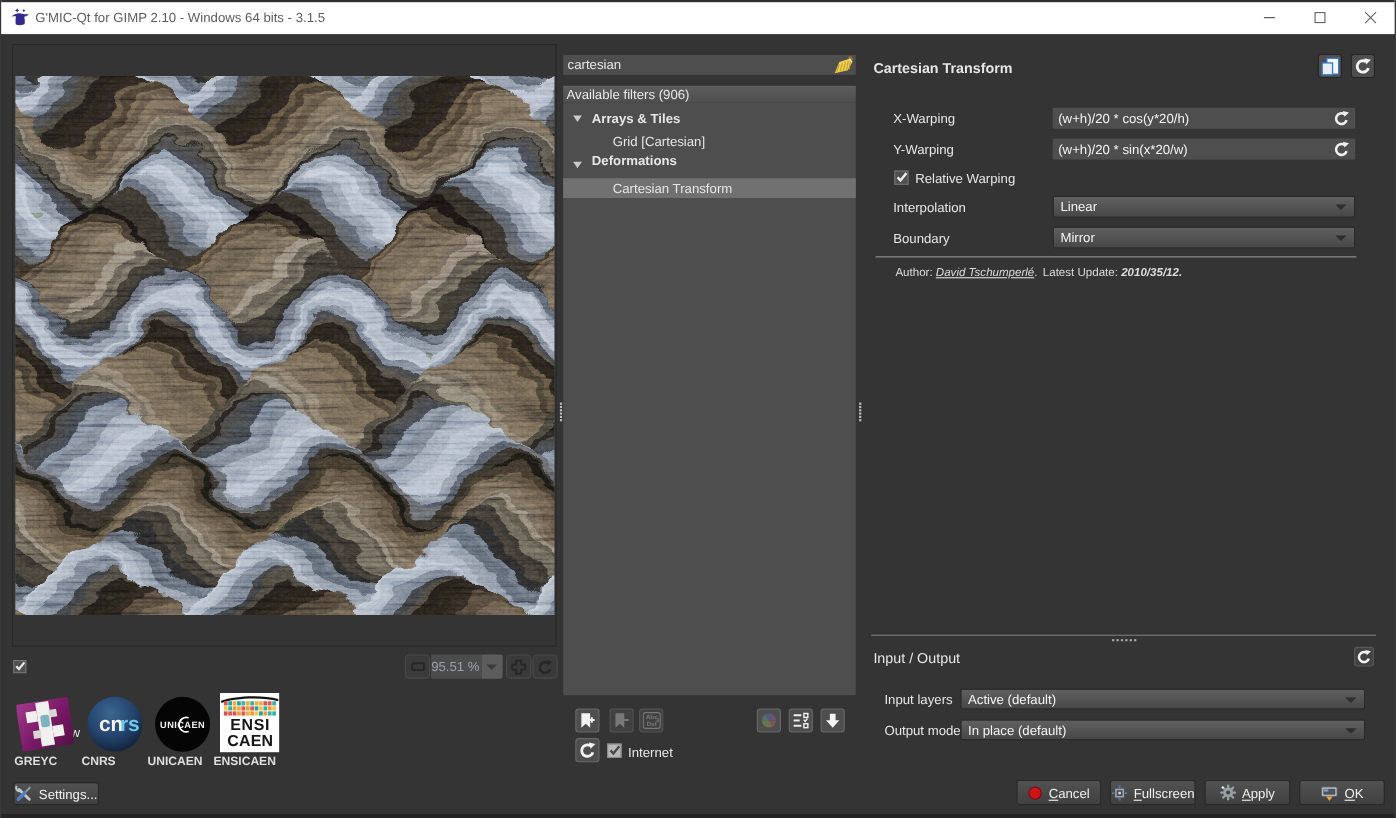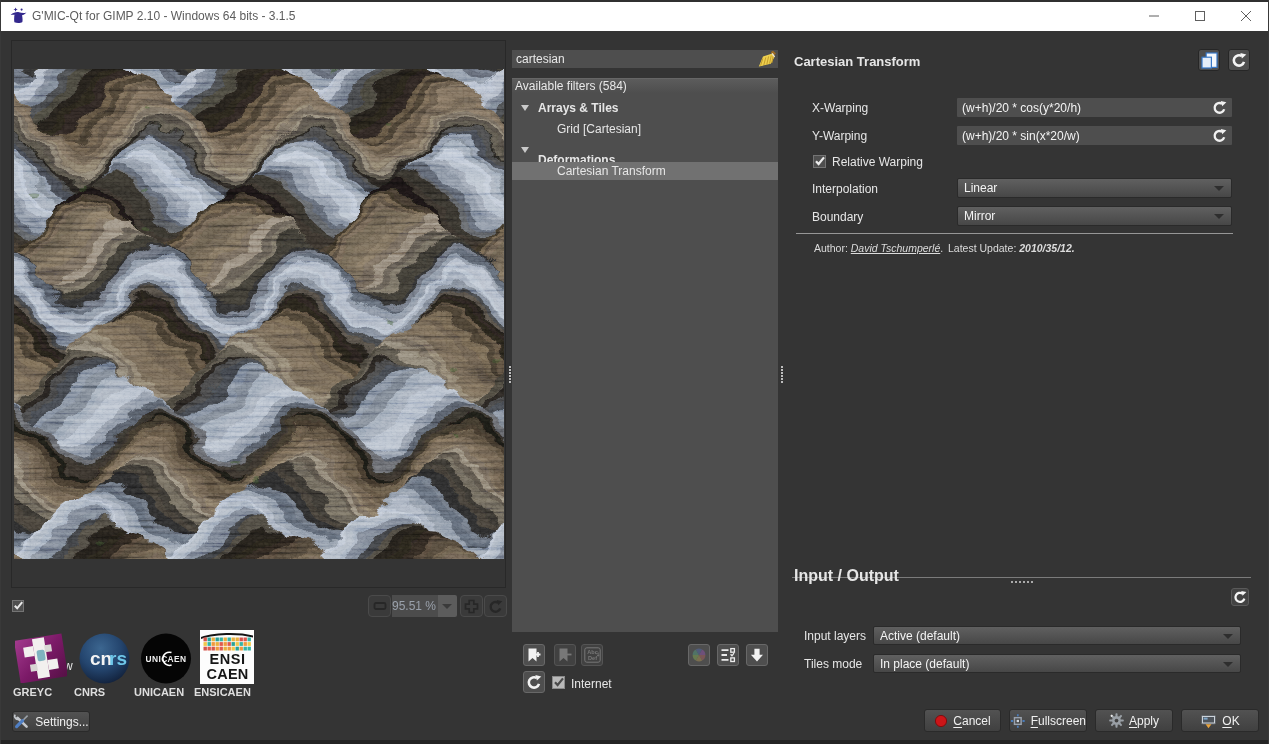--- a/index.html
+++ b/index.html
@@ -333,27 +333,27 @@
     </svg>
     <span>Settings...</span>
   </div>
 <div class="abs" style="left:511px;top:50px;width:266px;height:18px;background:#4e4e4e;display:flex;align-items:center;padding-left:4px;">cartesian</div>
 <div class="abs" style="left:757px;top:51px;"><svg width="19" height="17" viewBox="0 0 19 17">
       <path d="M13.8 0.4 L17.0 3.6" stroke="#9c6b24" stroke-width="2.8"></path>
       <path d="M14.2 2.4 L5.0 5.4 L0.8 15.6 L12.8 12.8 L16.6 5.8 Z" fill="#eed04f"></path>
       <path d="M4.8 7.4 L2.6 14.6 M7.8 6.4 L5.8 14.0 M10.6 5.4 L8.8 13.4 M13.2 4.6 L11.6 12.6 M15.2 4.8 L13.8 12.0" stroke="#c59d2b" stroke-width="1" fill="none"></path>
       <path d="M14.2 2.4 L16.6 5.8" stroke="#f0ead8" stroke-width="1.2"></path>
     </svg></div>
-<div class="abs" style="left:511px;top:78px;width:266px;height:15px;background:linear-gradient(#5c5c5c,#4e4e4e);border-top:1px solid #666;display:flex;align-items:center;padding-left:3px;font-size:12px;">Available filters (584)</div>
+<div class="abs" style="left:511px;top:78px;width:266px;height:15px;background:linear-gradient(#5c5c5c,#4e4e4e);border-top:1px solid #666;display:flex;align-items:center;padding-left:3px;font-size:12px;">Available filters (906)</div>
 <div class="abs" style="left:511px;top:93px;width:266px;height:539px;background:#4e4e4e;"></div>
 <div class="abs" style="left:520px;top:105px;width:0;height:0;border-left:4.5px solid transparent;border-right:4.5px solid transparent;border-top:6px solid #c9c9c9;"></div>
 <div class="abs lbl" style="left:537px;top:101px;font-weight:bold;">Arrays &amp; Tiles</div>
 <div class="abs lbl" style="left:556px;top:122px;">Grid [Cartesian]</div>
 <div class="abs" style="left:520px;top:147px;width:0;height:0;border-left:4.5px solid transparent;border-right:4.5px solid transparent;border-top:6px solid #c9c9c9;"></div>
-<div class="abs lbl" style="left:537px;top:153px;font-weight:bold;">Deformations</div>
+<div class="abs lbl" style="left:537px;top:139px;font-weight:bold;">Deformations</div>
 <div class="abs" style="left:511px;top:162px;width:266px;height:18px;background:#717171;"></div>
 <div class="abs lbl" style="left:556px;top:164px;">Cartesian Transform</div>
 <div class="abs" style="left:508px;top:366px;width:2px;height:2px;background:#bdbdbd;"></div>
 <div class="abs" style="left:508px;top:369px;width:2px;height:2px;background:#bdbdbd;"></div>
 <div class="abs" style="left:508px;top:372px;width:2px;height:2px;background:#bdbdbd;"></div>
 <div class="abs" style="left:508px;top:375px;width:2px;height:2px;background:#bdbdbd;"></div>
 <div class="abs" style="left:508px;top:378px;width:2px;height:2px;background:#bdbdbd;"></div>
 <div class="abs" style="left:508px;top:381px;width:2px;height:2px;background:#bdbdbd;"></div>
 <div class="abs" style="left:780px;top:366px;width:2px;height:2px;background:#bdbdbd;"></div>
 <div class="abs" style="left:780px;top:369px;width:2px;height:2px;background:#bdbdbd;"></div>
@@ -454,30 +454,30 @@
 <div class="abs" style="left:795px;top:233px;width:437px;height:1px;background:#969696;"></div>
 <div class="abs" style="left:813px;top:242px;font-size:10.5px;color:#dcdcdc;">Author: <span style="font-style:italic;text-decoration:underline;">David Tschumperlé</span>.</div>
 <div class="abs" style="left:947px;top:242px;font-size:10.5px;color:#dcdcdc;">Latest Update: <span style="font-style:italic;font-weight:bold;">2010/35/12.</span></div>
 <div class="abs" style="left:791px;top:577px;width:459px;height:1px;background:#7b7b7b;"></div>
 <div class="abs" style="left:1010px;top:581px;width:2px;height:2px;background:#aaa;"></div>
 <div class="abs" style="left:1014px;top:581px;width:2px;height:2px;background:#aaa;"></div>
 <div class="abs" style="left:1018px;top:581px;width:2px;height:2px;background:#aaa;"></div>
 <div class="abs" style="left:1022px;top:581px;width:2px;height:2px;background:#aaa;"></div>
 <div class="abs" style="left:1026px;top:581px;width:2px;height:2px;background:#aaa;"></div>
 <div class="abs" style="left:1030px;top:581px;width:2px;height:2px;background:#aaa;"></div>
-<div class="abs lbl" style="left:793px;top:567px;font-weight:bold;font-size:16px;">Input / Output</div>
+<div class="abs lbl" style="left:793px;top:591px;font-weight:normal;font-size:13px;">Input / Output</div>
 <div class="abs" style="left:1230px;top:588px;width:18px;height:18px;background:#424242;border:1px solid #5a5a5a;border-radius:3px;display:flex;align-items:center;justify-content:center;">
     <svg width="14" height="14" viewBox="0 0 16 16">
       <path d="M10.8 4.0 A5.2 5.2 0 1 0 13.0 9.9" fill="none" stroke="#f4f4f4" stroke-width="2.6"></path>
       <path d="M9.4 1.0 L15.3 2.4 L10.9 6.6 Z" fill="#f4f4f4"></path>
     </svg>
   </div>
 <div class="abs lbl" style="left:803px;top:629px;">Input layers</div>
 <div class="abs dd" style="left:872px;top:626px;width:368px;height:19px;">Active (default)<div class="tri"></div></div>
-<div class="abs lbl" style="left:803px;top:657px;">Tiles mode</div>
+<div class="abs lbl" style="left:803px;top:657px;">Output mode</div>
 <div class="abs dd" style="left:872px;top:654px;width:368px;height:19px;">In place (default)<div class="tri"></div></div>
 <div class="abs btn" style="left:923px;top:709px;width:77px;height:23px;align-items:center;">
     <svg width="14" height="14" viewBox="0 0 14 14">
       <circle cx="7" cy="7" r="5.6" fill="#cc1518" stroke="#7e0d0f" stroke-width="1"></circle>
     </svg>
     <span><u>C</u>ancel</span>
   </div>
 <div class="abs btn" style="left:1008px;top:709px;width:78px;height:23px;">
     <svg width="16" height="16" viewBox="0 0 16 16">
       <rect x="4.6" y="4.6" width="6.8" height="6.8" fill="none" stroke="#9aa2ad" stroke-width="1.5"></rect>

